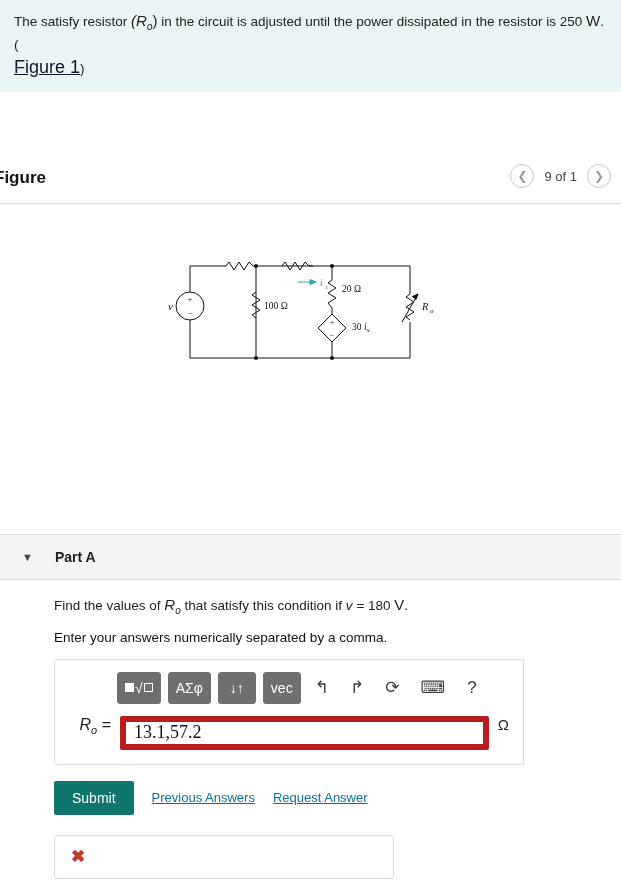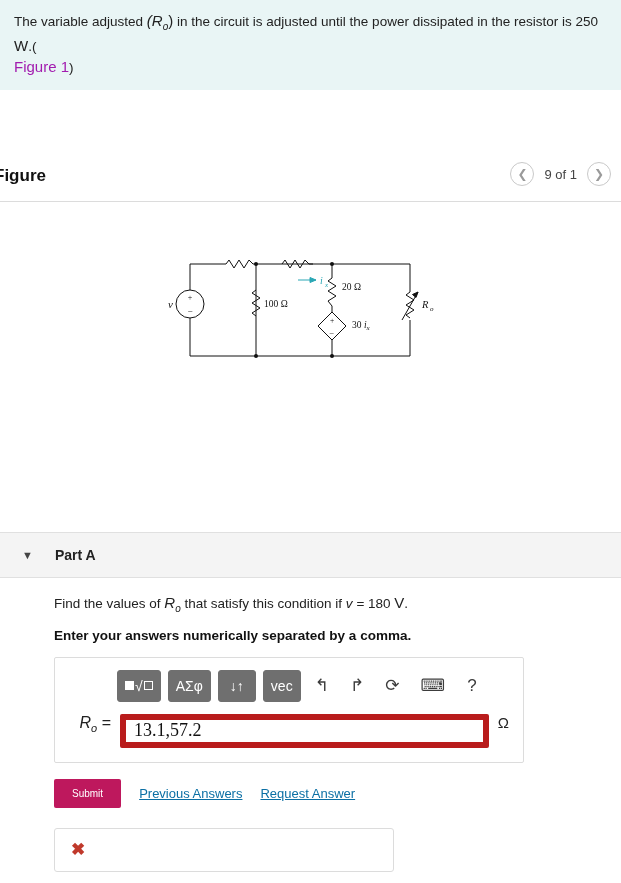--- a/index.html
+++ b/index.html
@@ -16,23 +16,24 @@
   
   .statement {
     background: #e9f5f5;
     padding: 10px 14px 12px 14px;
     font-size: 13.5px;
     line-height: 1.45;
     color: #222;
   }
   .statement .big { font-size: 15px; }
   .figlink {
-    color: #a21caf;
-    cursor: pointer;
-    font-size: 15px;
+    color: #0f172a;
+    text-decoration: underline;
+    cursor: pointer;
+    font-size: 18px;
   }
   .paren { font-size: 13.5px; }
 
   
   .figure-head {
     position: relative;
     margin-top: 66px;
     padding: 0 14px 10px 0;
     border-bottom: 1px solid #dcdcdc;
     height: 46px;
@@ -95,21 +96,21 @@
   .parta-label {
     font-weight: bold;
     font-size: 14px;
     color: #222;
   }
 
   
   .body { padding: 16px 14px 0 54px; }
   .qline { font-size: 13.5px; color: #222; margin-bottom: 14px; }
   .qline .it { font-style: italic; }
-  .qbold { font-size: 13.5px; font-weight: bold; color: #111; margin-bottom: 14px; }
+  .qbold { font-size: 13.5px; font-weight: normal; color: #111; margin-bottom: 14px; }
 
   
   .answer-box {
     border: 1px solid #dcdcdc;
     border-radius: 2px;
     width: 470px;
     padding: 12px 14px 14px 14px;
     background: #fff;
   }
   .toolbar {
@@ -169,25 +170,25 @@
   .unit { font-size: 15px; }
 
   
   .btnrow {
     display: flex;
     align-items: center;
     gap: 18px;
     margin-top: 16px;
   }
   .submit {
-    background: #be185d;
+    background: #0f766e;
     color: #fff;
     border: none;
     border-radius: 2px;
-    font-size: 10px;
+    font-size: 14px;
     padding: 9px 18px;
     cursor: pointer;
   }
   .linkbtn {
     color: #0b6fa4;
     font-size: 13px;
     font-weight: normal;
     text-decoration: underline;
     cursor: pointer;
   }
@@ -207,21 +208,21 @@
   }
   .xmark { color: #c0392b; font-size: 17px; font-weight: bold; }
   .fbtext { font-size: 13.5px; font-weight: bold; color: #222; }
 </style>
 </head>
 <body>
 
 <div class="page">
 
   <div class="statement">
-    <span>The variable adjusted</span>
+    <span>The satisfy resistor</span>
     <span class="big"><span style="font-style:italic">(R</span><sub style="font-style:italic;font-size:10px">o</sub><span>)</span></span>
     <span>in the circuit is adjusted until the power dissipated in the resistor is 250</span>
     <span class="big" style="font-weight:normal">W</span><span class="paren">.(</span><br>
     <span class="figlink">Figure 1</span><span class="paren">)</span>
   </div>
 
   <div class="figure-head">
     <div class="figure-title">Figure</div>
     <div class="pager">
       <div class="circle-btn">❮</div>

